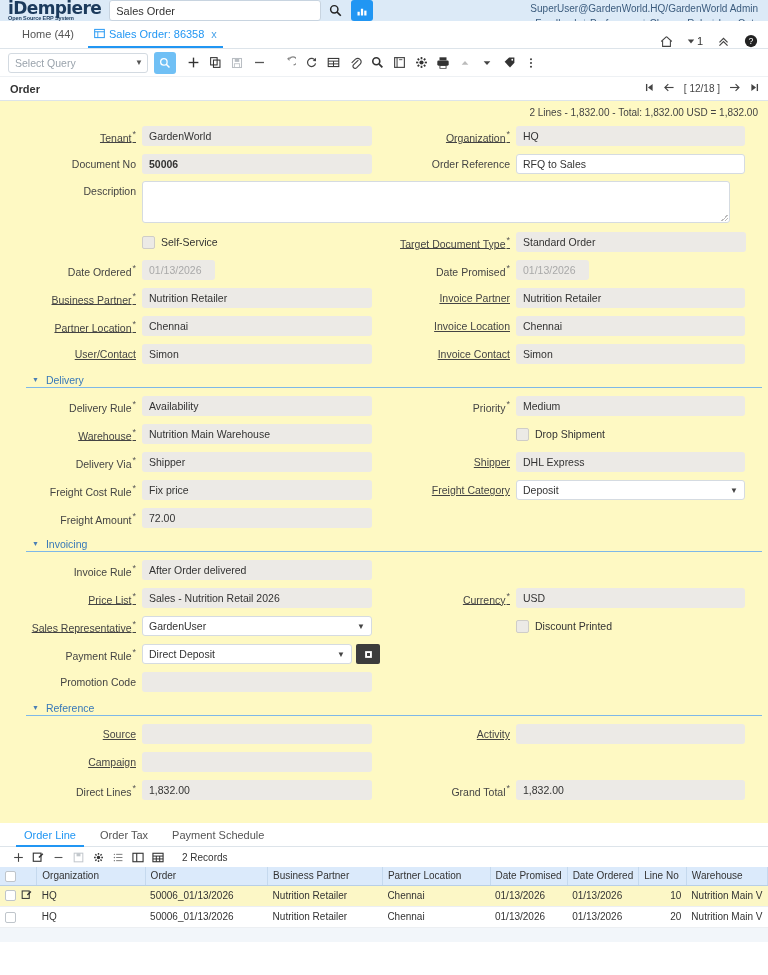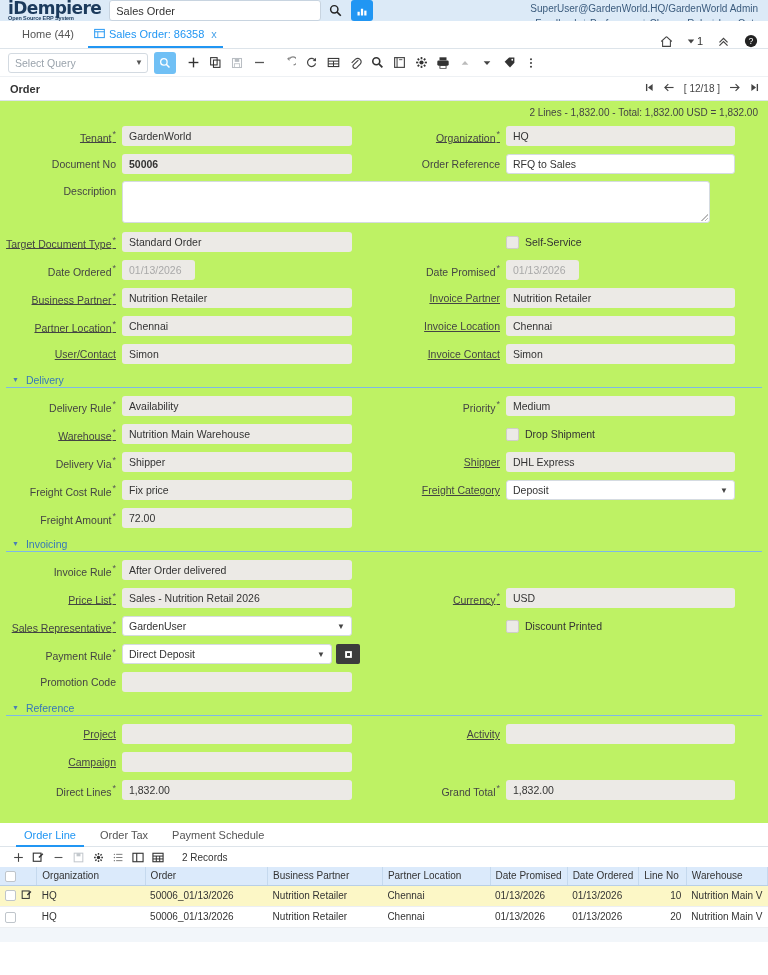--- a/index.html
+++ b/index.html
@@ -147,24 +147,25 @@
   .orderbar .title { font-size: 11px; font-weight: bold; color: #333; }
   .recnav {
     position: absolute; right: 8px;
     display: flex; align-items: center; gap: 8px;
     font-size: 10px; color: #444;
   }
   .recnav .ic { cursor: pointer; }
 
   
   .canvas {
-    background: #bef264;
+    background: #fef9c3;
     height: 722px;
     overflow: hidden;
     position: relative;
+    padding-left: 20px;
   }
   .summary {
     text-align: right;
     font-size: 10px; color: #444;
     padding: 6px 10px 4px 0;
   }
   .row {
     display: flex;
     height: 28px;
     align-items: center;
@@ -583,31 +584,31 @@
 
   <div class="row" style="height:50px;align-items:flex-start;padding-top:3px">
     <div class="lbl" style="padding-top:4px">Description</div>
     <div class="descbox">
         <span style="display:block;padding:3px 5px"></span>
       </div>
   </div>
 
   <div class="row">
     <div class="col">
-      <div class="lbl link"><span>Target Document Type</span><span class="req">*</span></div>
-      <div class="fld">
-          <span>Standard Order</span>
-        </div>
-    </div>
-    <div class="col">
       <div class="lbl"></div>
       <div class="chk-wrap">
         <span class="chk"></span>
         <span class="chk-label">Self-Service</span>
       </div>
+    </div>
+    <div class="col">
+      <div class="lbl link"><span>Target Document Type</span><span class="req">*</span></div>
+      <div class="fld">
+          <span>Standard Order</span>
+        </div>
     </div>
   </div>
 
   <div class="row">
     <div class="col">
       <div class="lbl"><span>Date Ordered</span><span class="req">*</span></div>
       <div class="fld disabled-date">
           <span>01/13/2026</span>
         </div>
     </div>
@@ -815,21 +816,21 @@
     <div class="col"></div>
   </div>
 
   <div class="section">
     <span class="tri">▼</span>
     <span class="stxt">Reference</span>
   </div>
 
   <div class="row">
     <div class="col">
-      <div class="lbl link"><span>Project</span></div>
+      <div class="lbl link"><span>Source</span></div>
       <div class="fld">
           <span></span>
         </div>
     </div>
     <div class="col">
       <div class="lbl link"><span>Activity</span></div>
       <div class="fld fld-r">
           <span></span>
         </div>
     </div>

